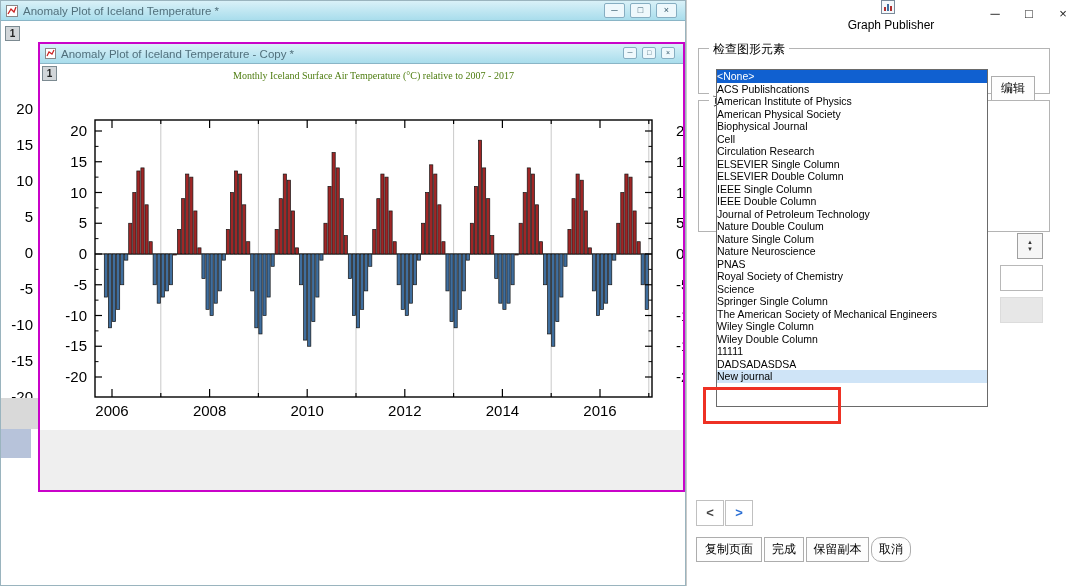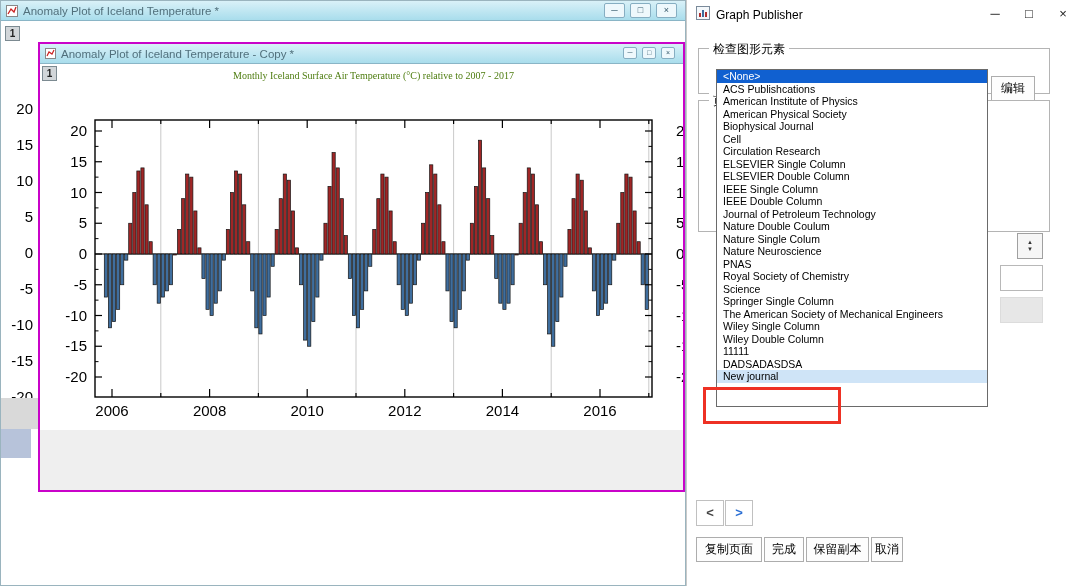--- a/index.html
+++ b/index.html
@@ -45,21 +45,21 @@
   .page-white{position:absolute;left:0;top:0;width:643px;height:366px;background:#fff;}
   .chart-title{position:absolute;left:55px;top:6px;width:557px;text-align:center;
     font-family:"Liberation Serif","DejaVu Serif",serif;font-size:10px;color:#4d7c0f;}
   #chart-svg{position:absolute;left:0;top:0;}
   .tick-label{font-family:"Liberation Sans","DejaVu Sans",sans-serif;font-size:15px;fill:#000;}
 
   
   .panel{position:absolute;left:686px;top:0;width:394px;height:586px;background:#fff;
     border-left:1px solid #c9c9c9;z-index:4;}
   .panel-titlebar{position:relative;height:30px;display:flex;align-items:center;
-    padding-left:9px;background:#fff;}
+    padding-left:9px;background:#fff;flex-direction:column;}
   .panel-title{font-size:12px;color:#000;margin-left:6px;}
   .panel-ctrls{position:absolute;right:0;top:0;height:30px;display:flex;}
   .pbtn{width:34px;height:30px;text-align:center;line-height:28px;font-size:13px;
     color:#222;cursor:pointer;}
   .groupbox{position:absolute;border:1px solid #b4b4b4;background:#fff;}
   .group-label{position:absolute;top:-8px;left:10px;background:#fff;padding:0 4px;
     font-size:12px;color:#000;white-space:nowrap;}
   .g1{left:11px;top:48px;width:352px;height:46px;}
   .g2{left:11px;top:100px;width:352px;height:132px;}
   .btn{border:1px solid #adadad;background:#fdfdfd;font-size:12px;color:#000;
@@ -68,39 +68,39 @@
   .spinner{position:absolute;left:318px;top:132px;width:26px;height:26px;
     border:1px solid #a0a0a0;background:#f6f6f6;display:flex;flex-direction:column;
     align-items:center;justify-content:center;font-size:6px;line-height:7px;color:#333;}
   .mini-input{position:absolute;left:301px;top:164px;width:43px;height:26px;
     background:#fff;border:1px solid #b8b8b8;}
   .mini-gray{position:absolute;left:301px;top:196px;width:43px;height:26px;
     background:#e7e7e7;border:1px solid #dcdcdc;}
 
   .journal-list{position:absolute;left:29px;top:69px;width:272px;height:338px;
     background:#fff;border:1px solid #6a6a6a;overflow:hidden;z-index:5;}
-  .journal-item{height:12.5px;line-height:12.5px;font-size:10.5px;padding-left:6px;
+  .journal-item{height:12.5px;line-height:12.5px;font-size:10.5px;
     white-space:nowrap;color:#000;cursor:default;}
   .journal-item.selected{background:var(--selection);color:#fff;}
   .journal-item.highlighted{background:var(--list-highlight);}
 
   .annotation-rect{position:absolute;left:16px;top:387px;width:138px;height:37px;
     border:3px solid var(--annotation);z-index:8;pointer-events:none;}
 
   .nav-btn{position:absolute;top:500px;width:28px;height:26px;border:1px solid #c0c0c0;
     background:#fff;font-size:13px;font-weight:bold;text-align:center;line-height:24px;
     cursor:pointer;}
   .nav-prev{left:9px;color:#444;}
   .nav-next{left:38px;color:var(--nav-blue);}
 
   .footer-btn{position:absolute;top:537px;height:25px;}
   .fb-copy{left:9px;width:66px;}
   .fb-done{left:77px;width:40px;}
   .fb-keep{left:119px;width:63px;}
-  .fb-cancel{left:184px;width:32px;}
+  .fb-cancel{left:184px;width:40px;border-radius:10px;}
 </style>
 </head>
 <body>
 
 <div class="stage">
 
   <div class="win win1">
     <div class="titlebar">
       <span class="wicon">
         <svg width="12" height="12">

